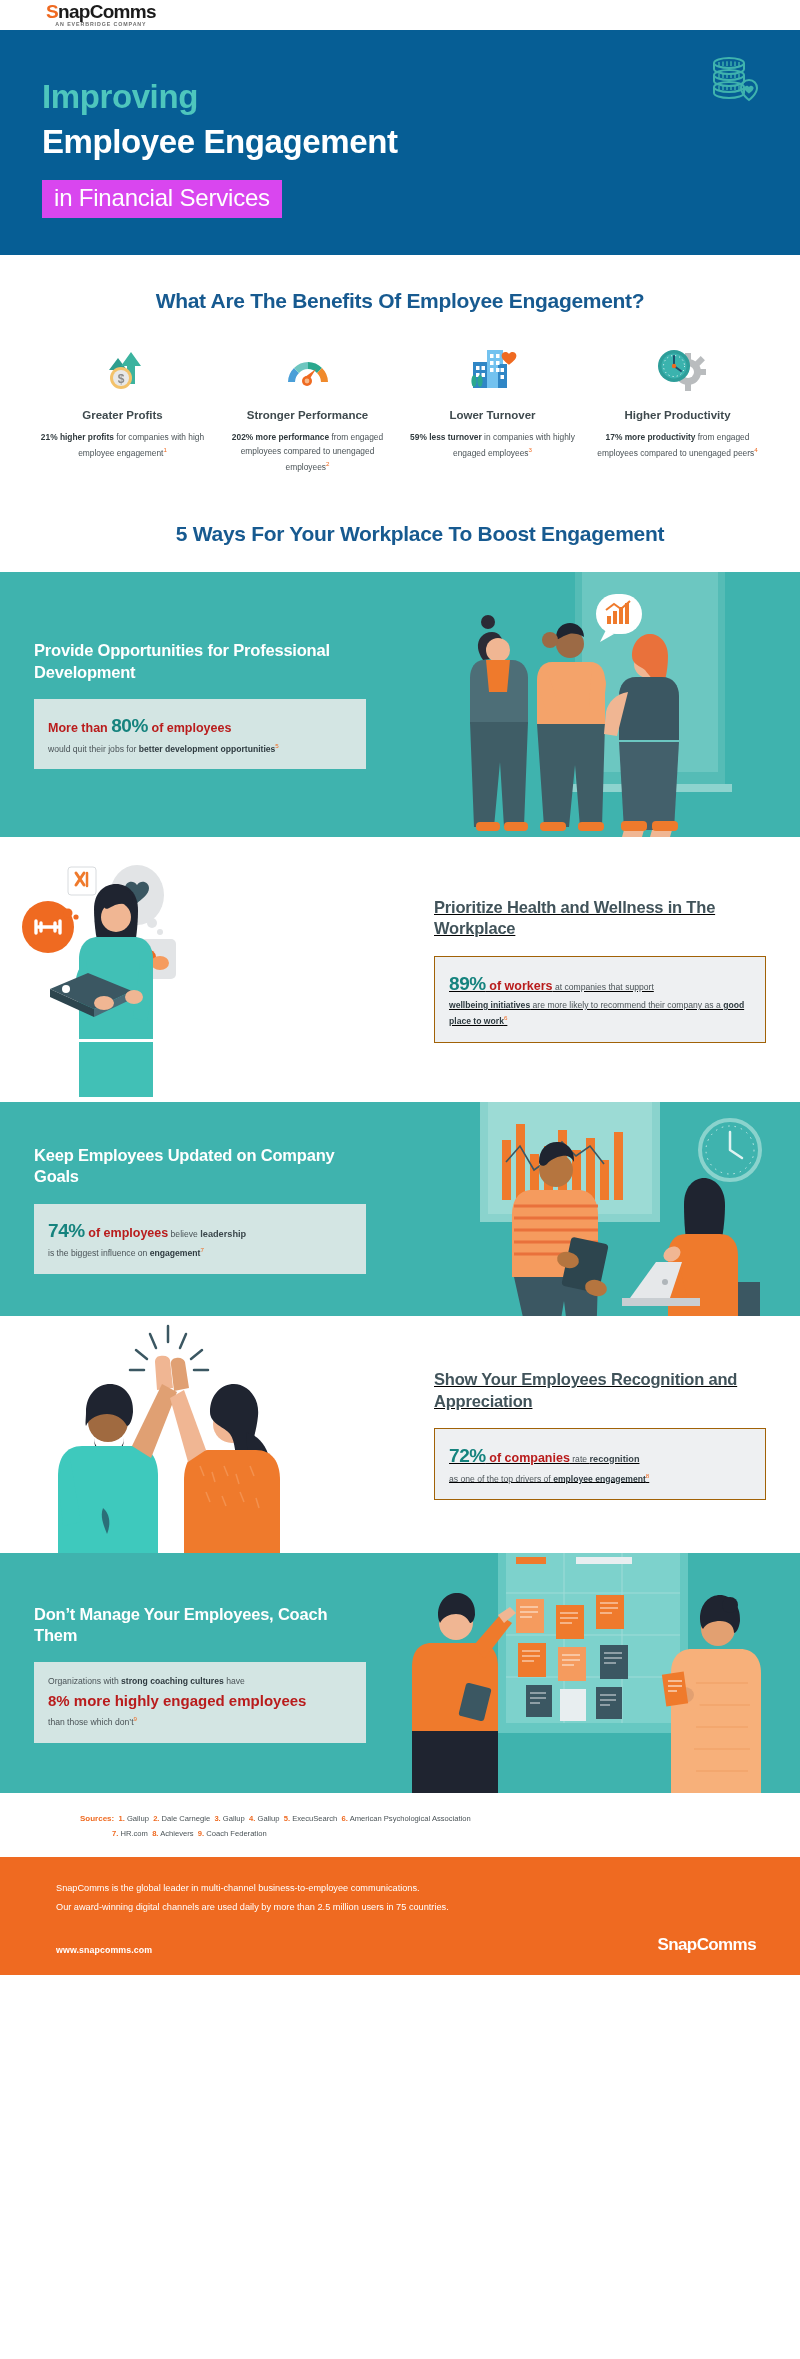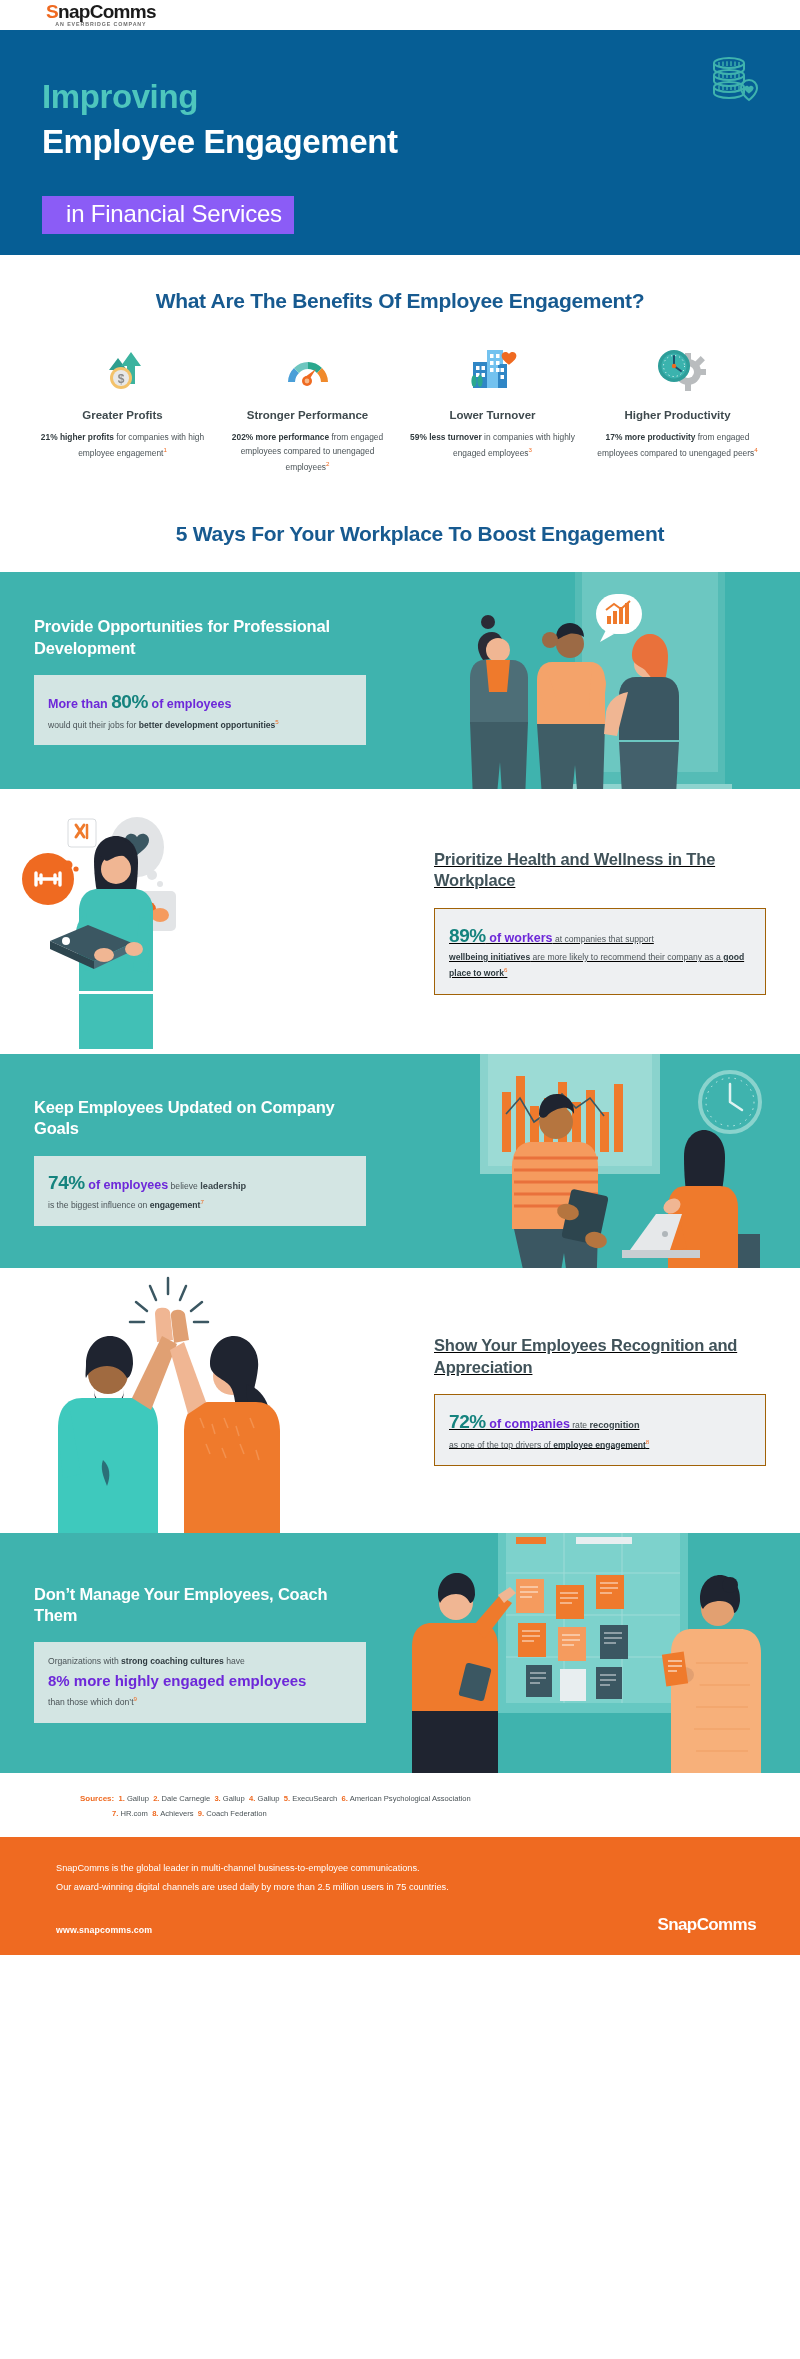--- a/index.html
+++ b/index.html
@@ -62,25 +62,25 @@
   .hero-line2 {
     font-size: 33px;
     font-weight: bold;
     color: #ffffff;
     letter-spacing: -0.4px;
     display: block;
     margin-top: 12px;
   }
   .hero-badge {
     display: inline-block;
-    margin-top: 38px;
-    background: #8b5cf6;
+    margin-top: 22px;
+    background: #d946ef;
     color: #ffffff;
     font-size: 24px;
-    padding: 4px 12px 6px 24px;
+    padding: 4px 12px 6px 12px;
     letter-spacing: -0.2px;
   }
   .coins-icon { position: absolute; right: 42px; top: 24px; }
 
   
   .benefits {
     background: #ffffff;
     padding: 34px 0 26px 0;
   }
   .section-title {
@@ -156,21 +156,21 @@
   .stat-line { line-height: 1.55; }
   .stat-big {
     font-size: 19px;
     font-weight: bold;
     color: #15837e;
     letter-spacing: -0.4px;
   }
   .stat-mid {
     font-size: 12.5px;
     font-weight: bold;
-    color: #6d28d9;
+    color: #b91c1c;
   }
   .stat-body {
     font-size: 8.6px;
     color: #4a5357;
     line-height: 1.75;
   }
   .stat-body b { color: #2f3b40; }
   .stat-inline-bold { font-size: 9.2px; font-weight: bold; color: #3b474c; }
 
   
@@ -339,21 +339,21 @@
         <div class="benefit-desc"><b>17% more productivity</b><span> from engaged employees compared to unengaged peers</span><span class="sup">4</span></div>
       </div>
 
     </div>
   </div>
 
   <div class="ways-heading">
     <div class="section-title">5 Ways For Your Workplace To Boost Engagement</div>
   </div>
 
-  <div class="way teal" style="height:217px">
+  <div class="way teal" style="height:265px">
     <div class="way-text">
       <div class="way-title">Provide Opportunities for Professional Development</div>
       <div class="stat-box">
         <div class="stat-line"><span class="stat-mid">More than </span><span class="stat-big">80%</span><span class="stat-mid"> of employees</span></div>
         <div class="stat-body"><span>would quit their jobs for </span><b>better development opportunities</b><span class="sup">5</span></div>
       </div>
     </div>
     <div class="way-art">
       <svg width="400" height="265" viewBox="0 0 400 265">
         <rect x="175" y="0" width="150" height="215" fill="#55bcb6"></rect>
@@ -513,21 +513,21 @@
 
         <rect x="198" y="218" width="168" height="8" fill="#2d454e"></rect>
         <rect x="204" y="226" width="6" height="36" fill="#2d454e"></rect>
         <rect x="352" y="226" width="6" height="36" fill="#2d454e"></rect>
 
         <path d="M338 180h22v60h-22z" fill="#3b5762"></path>
       </svg>
     </div>
   </div>
 
-  <div class="way white right" style="height:265px">
+  <div class="way white right" style="height:237px">
     <div class="way-text">
       <div class="way-title">Show Your Employees Recognition and Appreciation</div>
       <div class="stat-box">
         <div class="stat-line"><span class="stat-big">72%</span><span class="stat-mid"> of companies</span><span class="stat-body"> rate </span><b class="stat-inline-bold">recognition</b></div>
         <div class="stat-body"><span> as one of the top drivers of </span><b>employee engagement</b><span class="sup">8</span></div>
       </div>
     </div>
     <div class="way-art">
       <svg width="400" height="265" viewBox="0 0 400 265">
 

